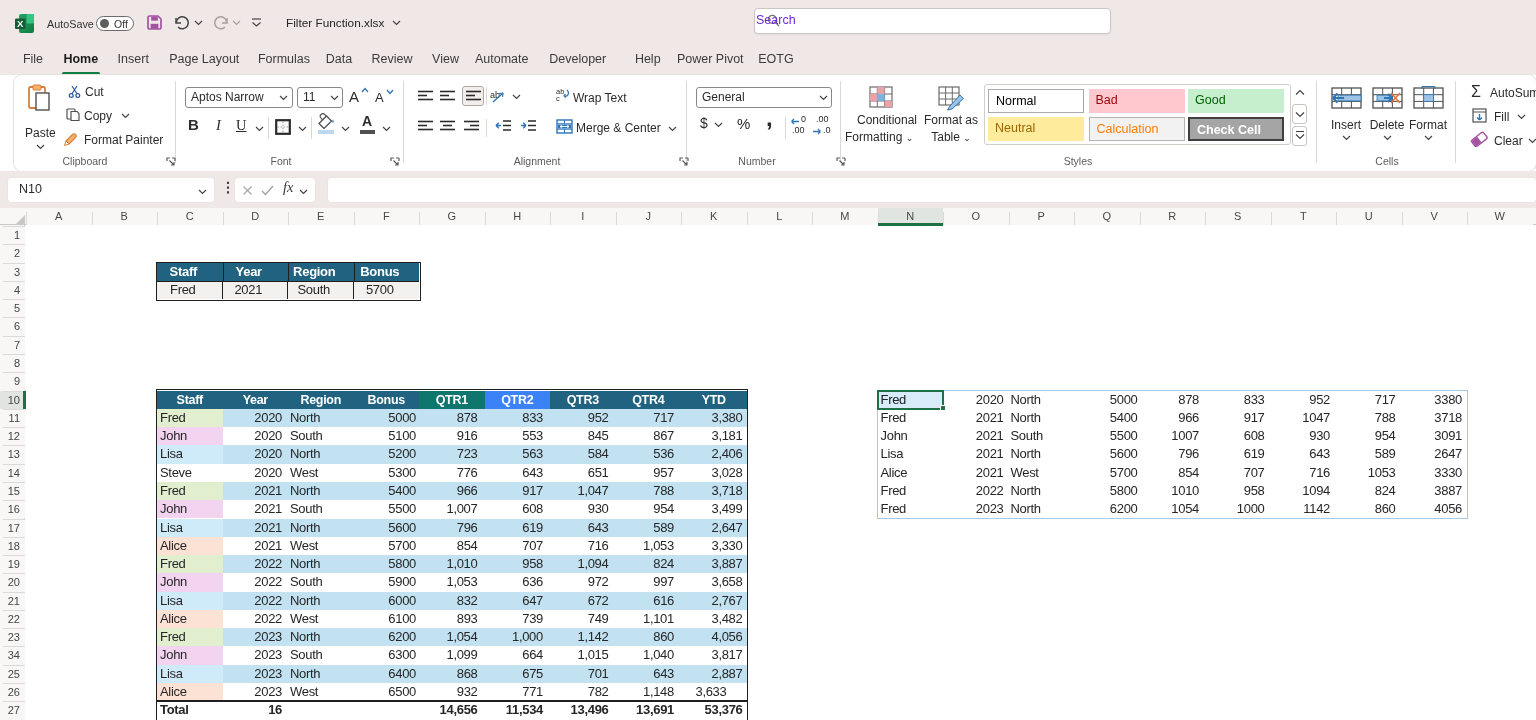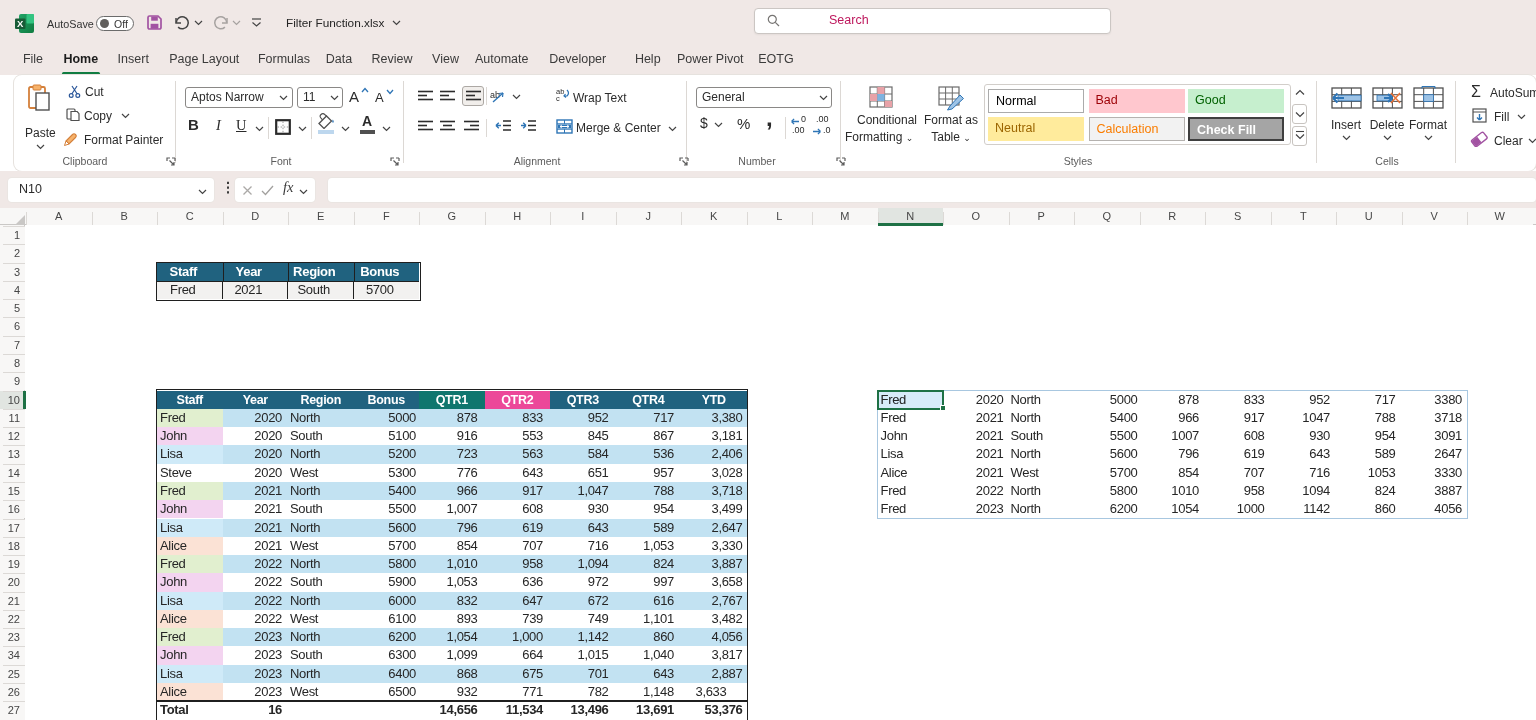--- a/index.html
+++ b/index.html
@@ -68,21 +68,21 @@
 </svg>
 <div class="abs" style="left:286px;top:16px;font-size:11.8px;color:#252525;">Filter Function.xlsx</div>
 <svg class="chv" style="left:392px;top:20px" width="9" height="6" viewBox="0 0 9 6">
       <path d="M1 1 l3.5 3.5 L8 1" fill="none" stroke="#444" stroke-width="1.2"></path>
     </svg>
 <div class="abs" style="left:754px;top:8px;width:357px;height:26px;background:#fff;border:1px solid #CBC6C3;border-radius:4px;box-shadow:0 1px 2px rgba(0,0,0,0.05);"></div>
 <svg class="abs" style="left:767px;top:14px" width="13" height="13" viewBox="0 0 13 13">
       <circle cx="5.3" cy="5.3" r="4" fill="none" stroke="#767472" stroke-width="1.2"></circle>
       <path d="M8.3 8.3 L12 12" stroke="#767472" stroke-width="1.2"></path>
     </svg>
-<div class="abs" style="left:829px;top:13px;font-size:12.5px;color:#be185d;">Search</div>
+<div class="abs" style="left:756px;top:13px;font-size:12.5px;color:#6d28d9;">Search</div>
 </div>
 <div id="tabs" class="abs">
 <div class="tab" style="left:17px;width:32px;">File</div>
 <div class="tab" style="left:56.5px;width:48.5px;font-weight:bold;color:#1c1c1c;">Home</div>
 <div class="tab" style="left:111px;width:44.5px;">Insert</div>
 <div class="tab" style="left:163px;width:82.5px;">Page Layout</div>
 <div class="tab" style="left:253px;width:62px;">Formulas</div>
 <div class="tab" style="left:319.5px;width:39.0px;">Data</div>
 <div class="tab" style="left:364px;width:56px;">Review</div>
 <div class="tab" style="left:426px;width:39px;">View</div>
@@ -300,21 +300,21 @@
 <path d="M12 20 L22 9 l3.5 3.5 L14 23 l-4.5 1 z" fill="#9DC3E6" stroke="#2E75B6" stroke-width="1"></path>
 </svg>
 <div class="rbt" style="left:895px;top:38px;width:84px;text-align:center;">Format as</div>
 <div class="rbt" style="left:895px;top:55px;width:84px;text-align:center;">Table <span style="font-size:9px;">⌄</span></div>
 <div class="abs" style="left:970px;top:9px;width:307px;height:61px;border:1px solid #D2CECA;border-radius:3px;background:#fff;"></div>
 <div class="abs" style="left:974px;top:13.5px;width:96px;height:24.5px;background:#FFFFFF;color:#000000;font-size:12.5px;line-height:23px;padding-left:7px;border:1px solid #ABABAB;">Normal</div>
 <div class="abs" style="left:1074.5px;top:13.5px;width:96px;height:24.5px;background:#FFC7CE;color:#9C0006;font-size:12.5px;line-height:23px;padding-left:7px;">Bad</div>
 <div class="abs" style="left:1174px;top:13.5px;width:96px;height:24.5px;background:#C6EFCE;color:#006100;font-size:12.5px;line-height:23px;padding-left:7px;">Good</div>
 <div class="abs" style="left:974px;top:41.5px;width:96px;height:24.5px;background:#FFEB9C;color:#9C6500;font-size:12.5px;line-height:23px;padding-left:7px;">Neutral</div>
 <div class="abs" style="left:1074.5px;top:41.5px;width:96px;height:24.5px;background:#F2F2F2;color:#FA7D00;font-size:12.5px;line-height:23px;padding-left:7px;border:1px solid #B5B2AF;">Calculation</div>
-<div class="abs" style="left:1174px;top:41.5px;width:96px;height:24.5px;background:#A5A5A5;color:#FFFFFF;font-size:12.5px;line-height:23px;padding-left:7px;border:2px solid #3F3F3F;font-weight:bold;">Check Fill</div>
+<div class="abs" style="left:1174px;top:41.5px;width:96px;height:24.5px;background:#A5A5A5;color:#FFFFFF;font-size:12.5px;line-height:23px;padding-left:7px;border:2px solid #3F3F3F;font-weight:bold;">Check Cell</div>
 <div class="abs" style="left:1278px;top:29px;width:15px;height:20px;border:1px solid #C8C4C0;border-radius:3px;background:#fff;"></div>
 <div class="abs" style="left:1278px;top:51px;width:15px;height:20px;border:1px solid #C8C4C0;border-radius:3px;background:#fff;"></div>
 <svg class="abs" style="left:1281px;top:14px" width="10" height="7" viewBox="0 0 10 7">
       <path d="M1 5.5 l4-4 4 4" fill="none" stroke="#444" stroke-width="1.2"></path>
     </svg>
 <svg class="abs" style="left:1281px;top:36px" width="10" height="7" viewBox="0 0 10 7">
       <path d="M1 1.5 l4 4 4-4" fill="none" stroke="#444" stroke-width="1.2"></path>
     </svg>
 <svg class="abs" style="left:1281px;top:55px" width="10" height="11" viewBox="0 0 10 11">
       <path d="M1 1.5 h8" stroke="#444" stroke-width="1.1"></path>
@@ -512,21 +512,21 @@
 <div class="cell c" style="left:353.5px;top:73.4px;width:65.5px;height:18.28px;background:#F2F1F0;padding-right:13px;">5700</div>
 <div class="abs" style="left:222.5px;top:55.1px;width:1.2px;height:18.28px;background:#1f1f1f;"></div>
 <div class="abs" style="left:288.0px;top:55.1px;width:1.2px;height:18.28px;background:#1f1f1f;"></div>
 <div class="abs" style="left:353.5px;top:55.1px;width:1.2px;height:18.28px;background:#1f1f1f;"></div>
 <div class="abs" style="left:157.0px;top:73.4px;width:262.0px;height:1px;background:#1f1f1f;"></div>
 <div class="cell c b" style="left:157.0px;top:183.0px;width:65.5px;height:18.28px;background:#20627F;color:#fff;font-size:12.5px;">Staff</div>
 <div class="cell c b" style="left:222.5px;top:183.0px;width:65.5px;height:18.28px;background:#20627F;color:#fff;font-size:12.5px;">Year</div>
 <div class="cell c b" style="left:288.0px;top:183.0px;width:65.5px;height:18.28px;background:#20627F;color:#fff;font-size:12.5px;">Region</div>
 <div class="cell c b" style="left:353.5px;top:183.0px;width:65.5px;height:18.28px;background:#20627F;color:#fff;font-size:12.5px;">Bonus</div>
 <div class="cell c b" style="left:419.0px;top:183.0px;width:65.5px;height:18.28px;background:#0f766e;color:#fff;font-size:12.5px;">QTR1</div>
-<div class="cell c b" style="left:484.5px;top:183.0px;width:65.5px;height:18.28px;background:#ec4899;color:#fff;font-size:12.5px;">QTR2</div>
+<div class="cell c b" style="left:484.5px;top:183.0px;width:65.5px;height:18.28px;background:#3b82f6;color:#fff;font-size:12.5px;">QTR2</div>
 <div class="cell c b" style="left:550.0px;top:183.0px;width:65.5px;height:18.28px;background:#20627F;color:#fff;font-size:12.5px;">QTR3</div>
 <div class="cell c b" style="left:615.5px;top:183.0px;width:65.5px;height:18.28px;background:#20627F;color:#fff;font-size:12.5px;">QTR4</div>
 <div class="cell c b" style="left:681.0px;top:183.0px;width:65.5px;height:18.28px;background:#20627F;color:#fff;font-size:12.5px;">YTD</div>
 <div class="cell" style="left:157.0px;top:201.3px;width:65.5px;height:18.28px;background:#E1EFCF;padding-left:3px;">Fred</div>
 <div class="cell r" style="left:222.5px;top:201.3px;width:65.5px;height:18.28px;background:#C2E2F2;padding-right:6px;">2020</div>
 <div class="cell" style="left:288.0px;top:201.3px;width:65.5px;height:18.28px;background:#C2E2F2;padding-left:2px;">North</div>
 <div class="cell r" style="left:353.5px;top:201.3px;width:65.5px;height:18.28px;background:#C2E2F2;padding-right:3px;">5000</div>
 <div class="cell r" style="left:419.0px;top:201.3px;width:65.5px;height:18.28px;background:#C2E2F2;padding-right:7px;">878</div>
 <div class="cell r" style="left:484.5px;top:201.3px;width:65.5px;height:18.28px;background:#C2E2F2;padding-right:7px;">833</div>
 <div class="cell r" style="left:550.0px;top:201.3px;width:65.5px;height:18.28px;background:#C2E2F2;padding-right:7px;">952</div>

